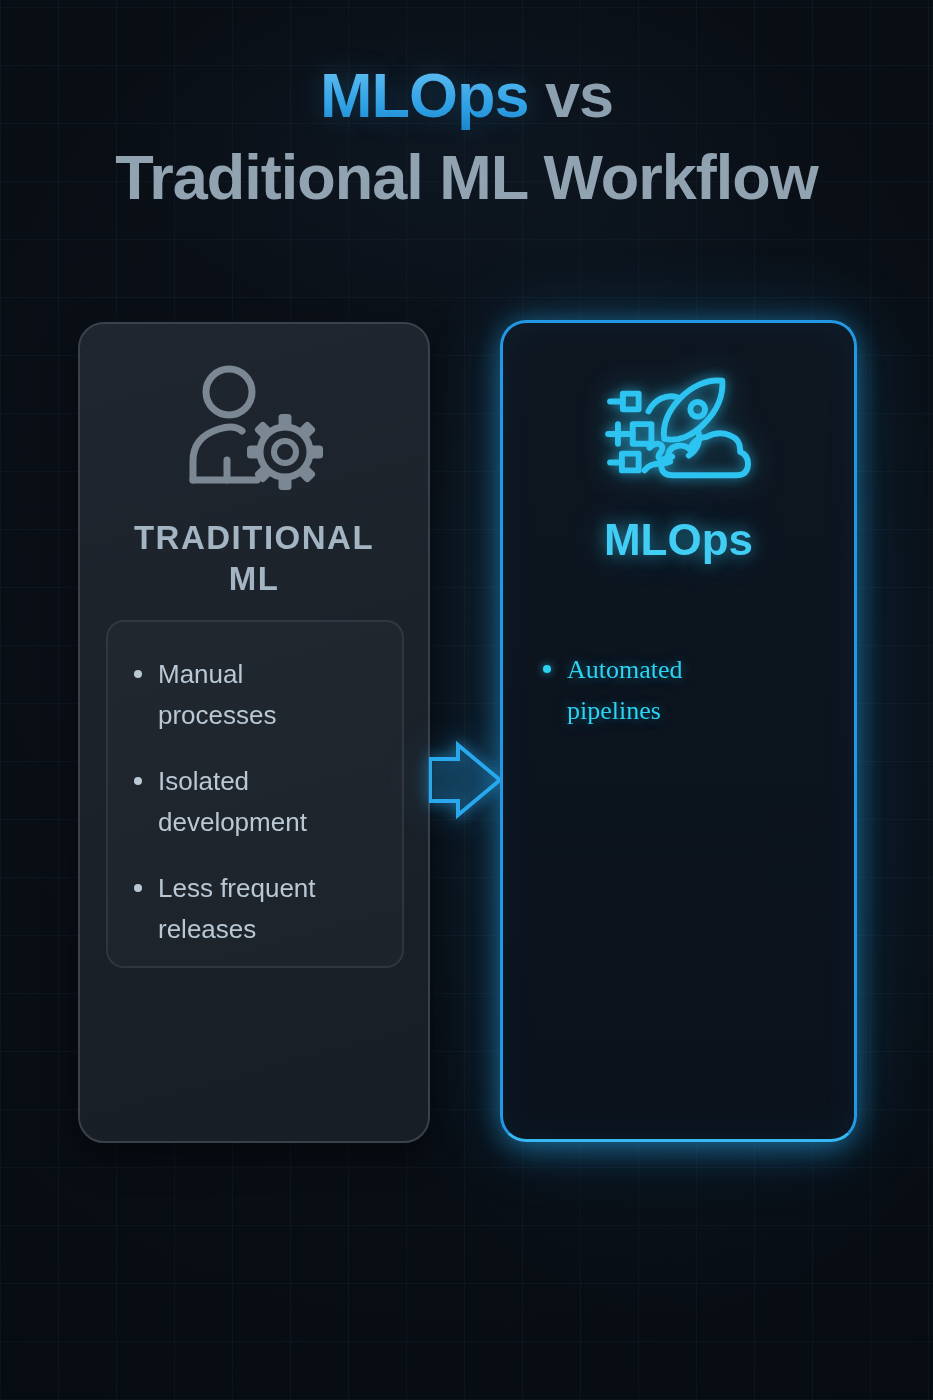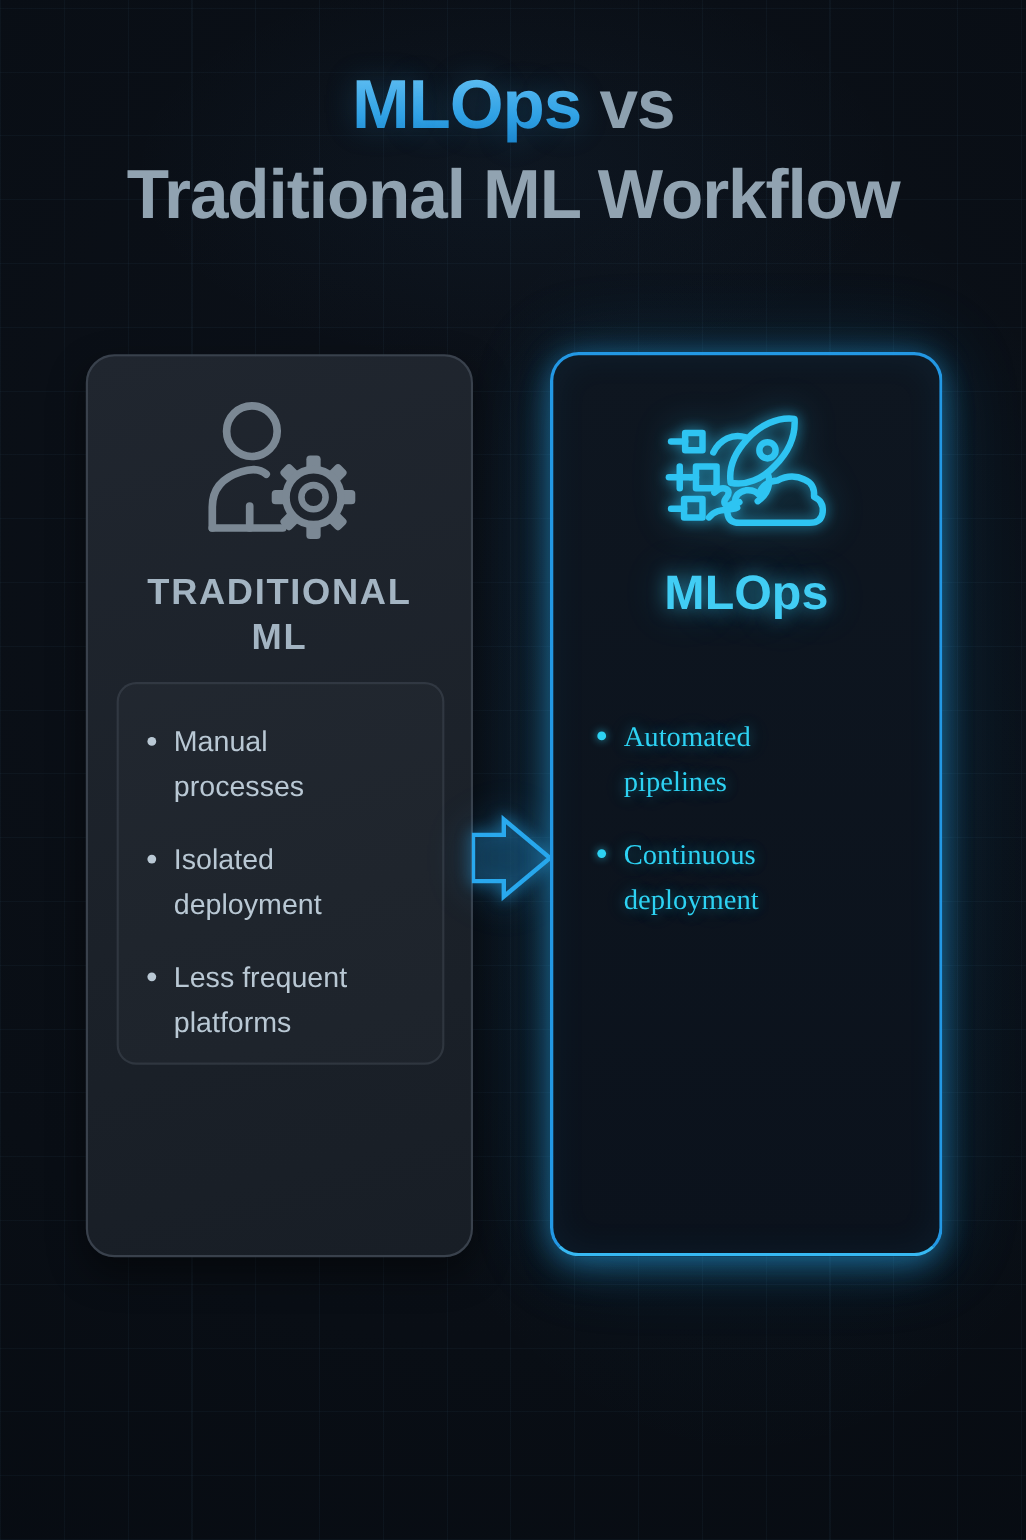--- a/index.html
+++ b/index.html
@@ -117,26 +117,26 @@
 
     <div class="panel">
       <div class="bullet">
         <span class="dot"></span>
         <span class="bullet-text">Manual
 processes</span>
       </div>
       <div class="bullet">
         <span class="dot"></span>
         <span class="bullet-text">Isolated
-deployment</span>
+development</span>
       </div>
       <div class="bullet">
         <span class="dot"></span>
         <span class="bullet-text">Less frequent
-platforms</span>
+releases</span>
       </div>
     </div>
   </div>
 
   <svg class="arrow" width="74" height="80" viewBox="0 0 74 80">
     <path d="M1,19 H29 V5 L71,40 L29,75 V61 H1 Z" fill="rgba(16,40,62,0.30)" stroke="#2aa9ee" stroke-width="4" stroke-linejoin="miter"></path>
   </svg>
 
   <div class="card card-right">
     <div class="icon-wrap">
@@ -164,21 +164,16 @@
     </div>
 
     <div class="heading-right">MLOps</div>
 
     <div class="bullets-right">
       <div class="bullet">
         <span class="dot"></span>
         <span class="bullet-text">Automated
 pipelines</span>
       </div>
-      <div class="bullet">
-        <span class="dot"></span>
-        <span class="bullet-text">Continuous
-deployment</span>
-      </div>
     </div>
   </div>
 
 </div>
 
 </body></html>

